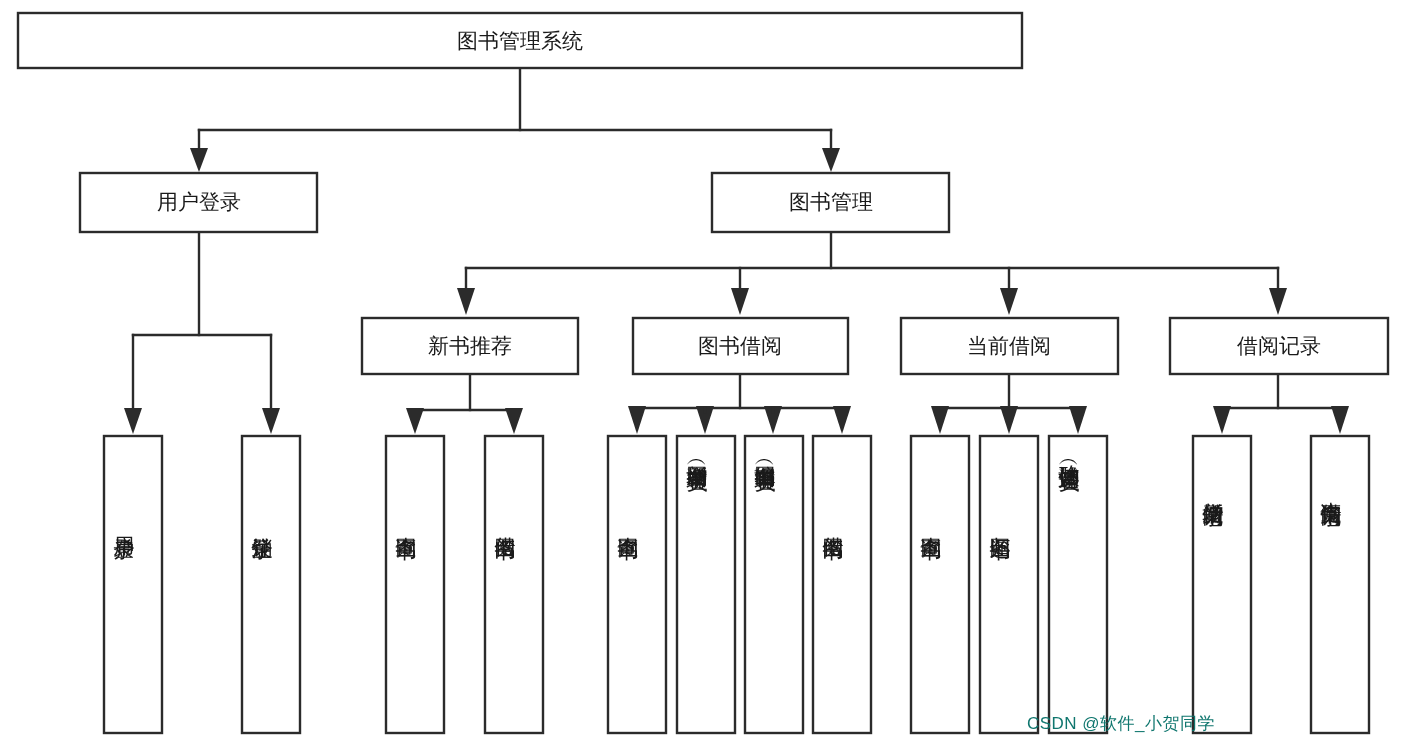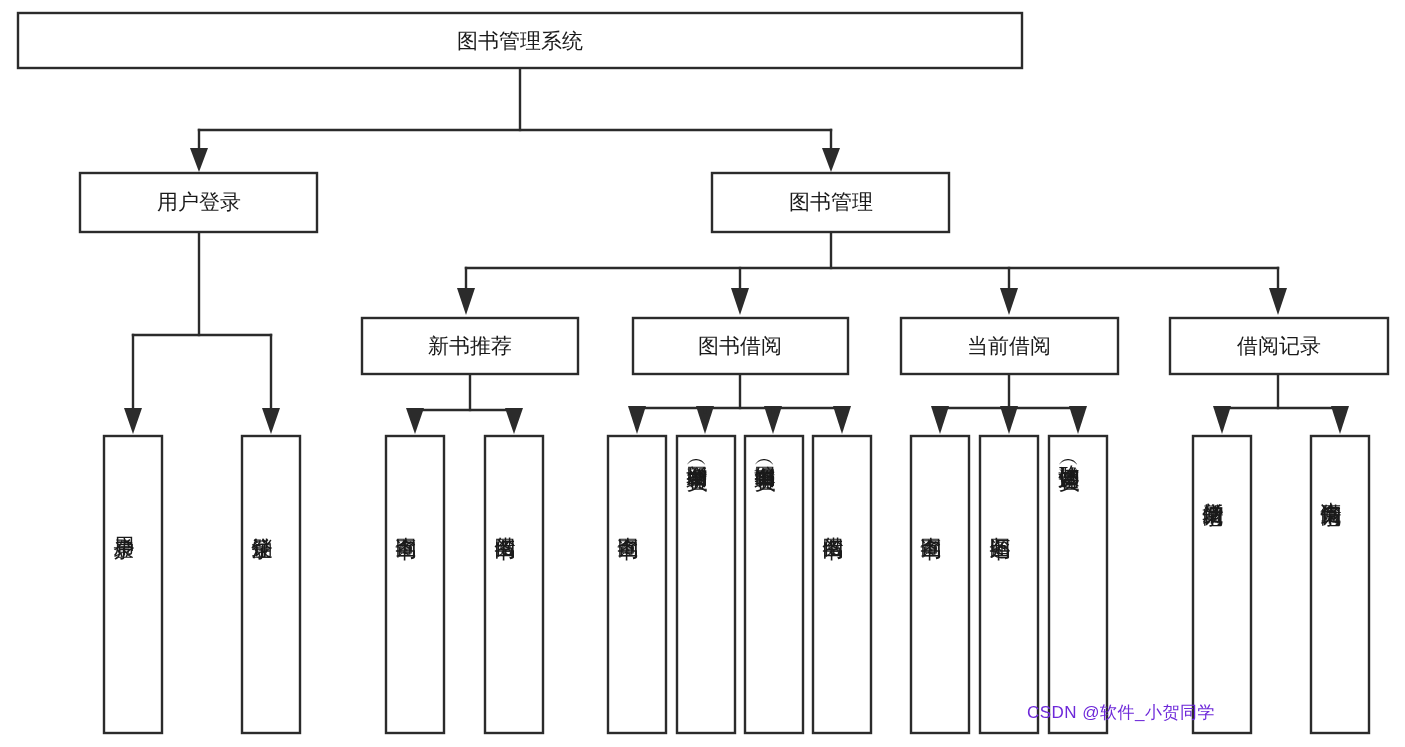--- a/index.html
+++ b/index.html
@@ -57,24 +57,24 @@
     writing-mode: vertical-rl;
     text-orientation: upright;
     letter-spacing: 1px;
     white-space: nowrap;
     text-align: left;
     pointer-events: none;
   }
   .watermark {
     position: absolute;
     right: 12px;
-    bottom: 23px;
+    bottom: 12px;
     font-family: "Liberation Sans", "DejaVu Sans", sans-serif;
     font-size: 17px;
-    color: #6d28d9;
+    color: #0f766e;
     letter-spacing: 0.5px;
     white-space: nowrap;
   }
 </style>
 </head>
 <body>
 
 <div id="diagram-root">
 
   <svg id="tree-svg" viewBox="0 0 1405 747">

